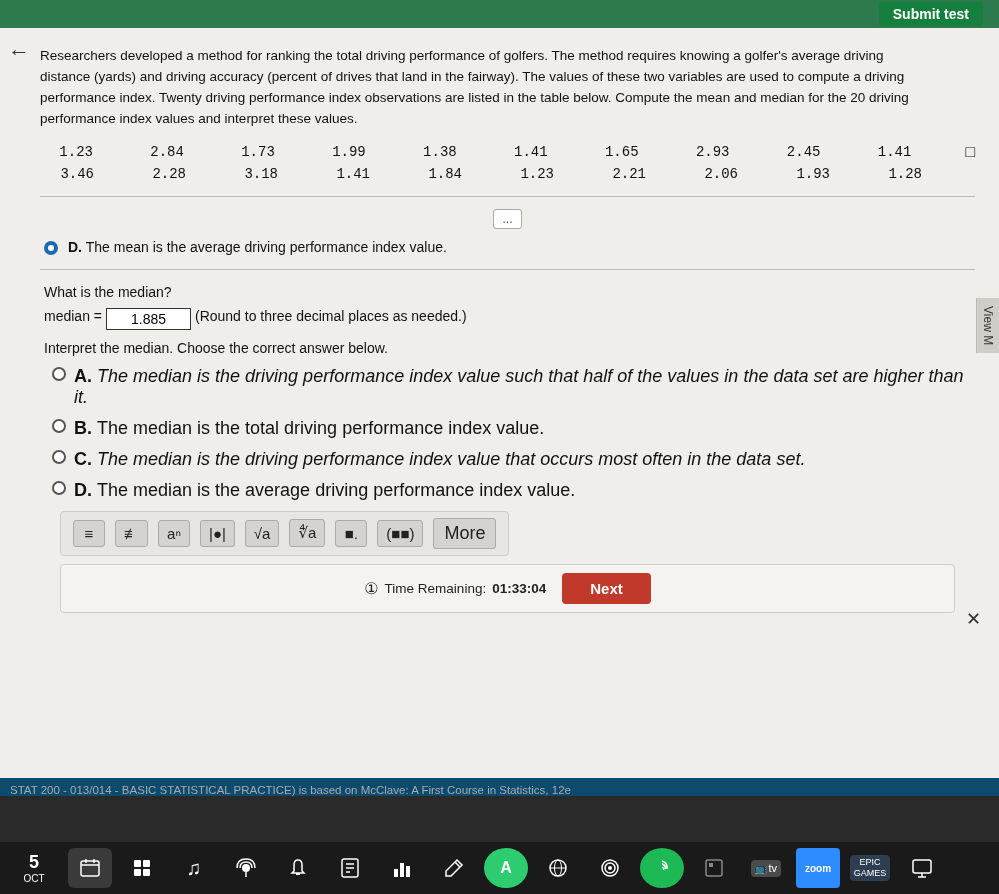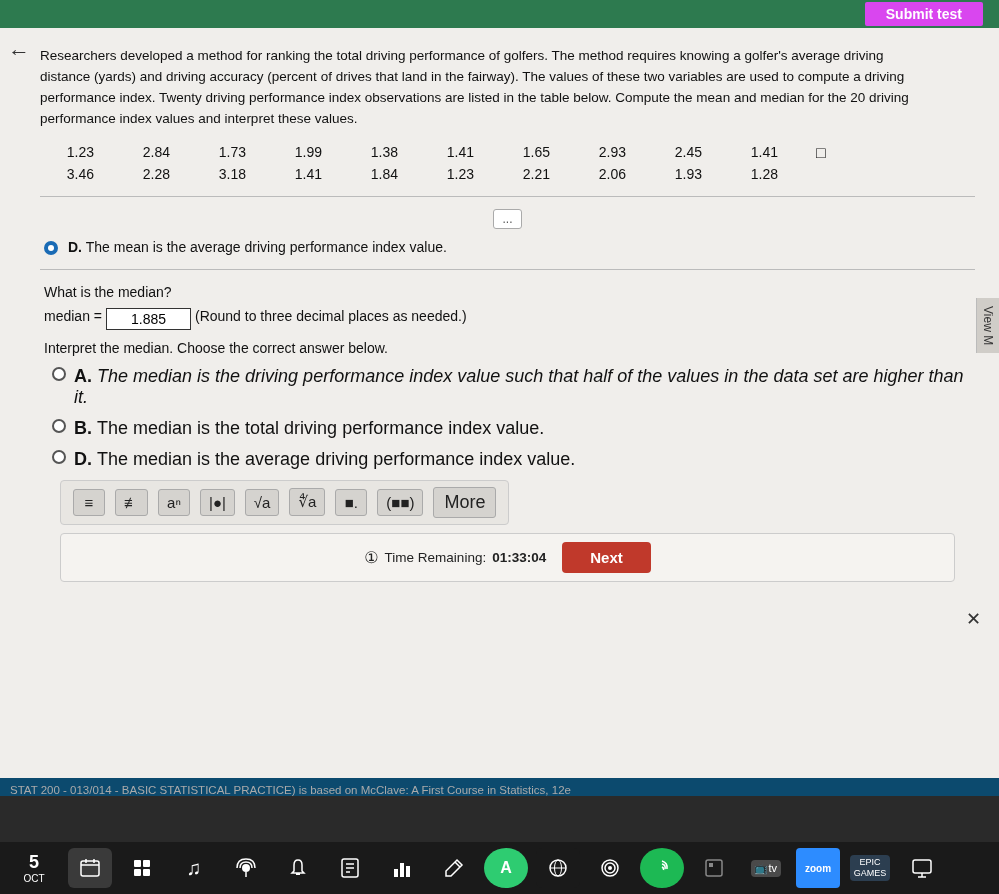--- a/index.html
+++ b/index.html
@@ -17,24 +17,24 @@
       background: #2d7a4f;
       width: 100%;
       height: 28px;
       display: flex;
       justify-content: flex-end;
       align-items: center;
       padding-right: 16px;
     }
 
     .submit-test-btn {
-      background: #d946ef;
+      background: #15803d;
       color: white;
       border: none;
-      padding: 4px 21px;
+      padding: 4px 14px;
       font-size: 14px;
       font-weight: bold;
       cursor: pointer;
       border-radius: 2px;
     }
 
     
     .back-arrow {
       position: absolute;
       top: 36px;
@@ -62,24 +62,25 @@
       max-width: 870px;
     }
 
     
     .data-table {
       margin: 8px 0 14px 10px;
     }
 
     .data-row {
       display: flex;
-      gap: 32px;
+      gap: 48px;
       margin-bottom: 4px;
       font-size: 14px;
       color: #111;
+      font-family: Liberation Mono, monospace;
     }
 
     .data-cell {
       width: 44px;
       text-align: right;
     }
 
     
     .divider {
       border: none;
@@ -431,20 +432,26 @@
       </li>
       <li class="option-item">
         <span class="radio-empty"></span>
         <span class="option-text">
           <strong>B.</strong>&nbsp;The median is the total driving performance index value.
         </span>
       </li>
       <li class="option-item">
         <span class="radio-empty"></span>
         <span class="option-text">
+          <strong>C.</strong>&nbsp;<em>The median is the driving performance index value that occurs most often in the data set.</em>
+        </span>
+      </li>
+      <li class="option-item">
+        <span class="radio-empty"></span>
+        <span class="option-text">
           <strong>D.</strong>&nbsp;The median is the average driving performance index value.
         </span>
       </li>
     </ul>
   </div>
 
   <div class="close-x">✕</div>
 
   <div class="math-toolbar">
     <button class="math-btn">≡</button>

